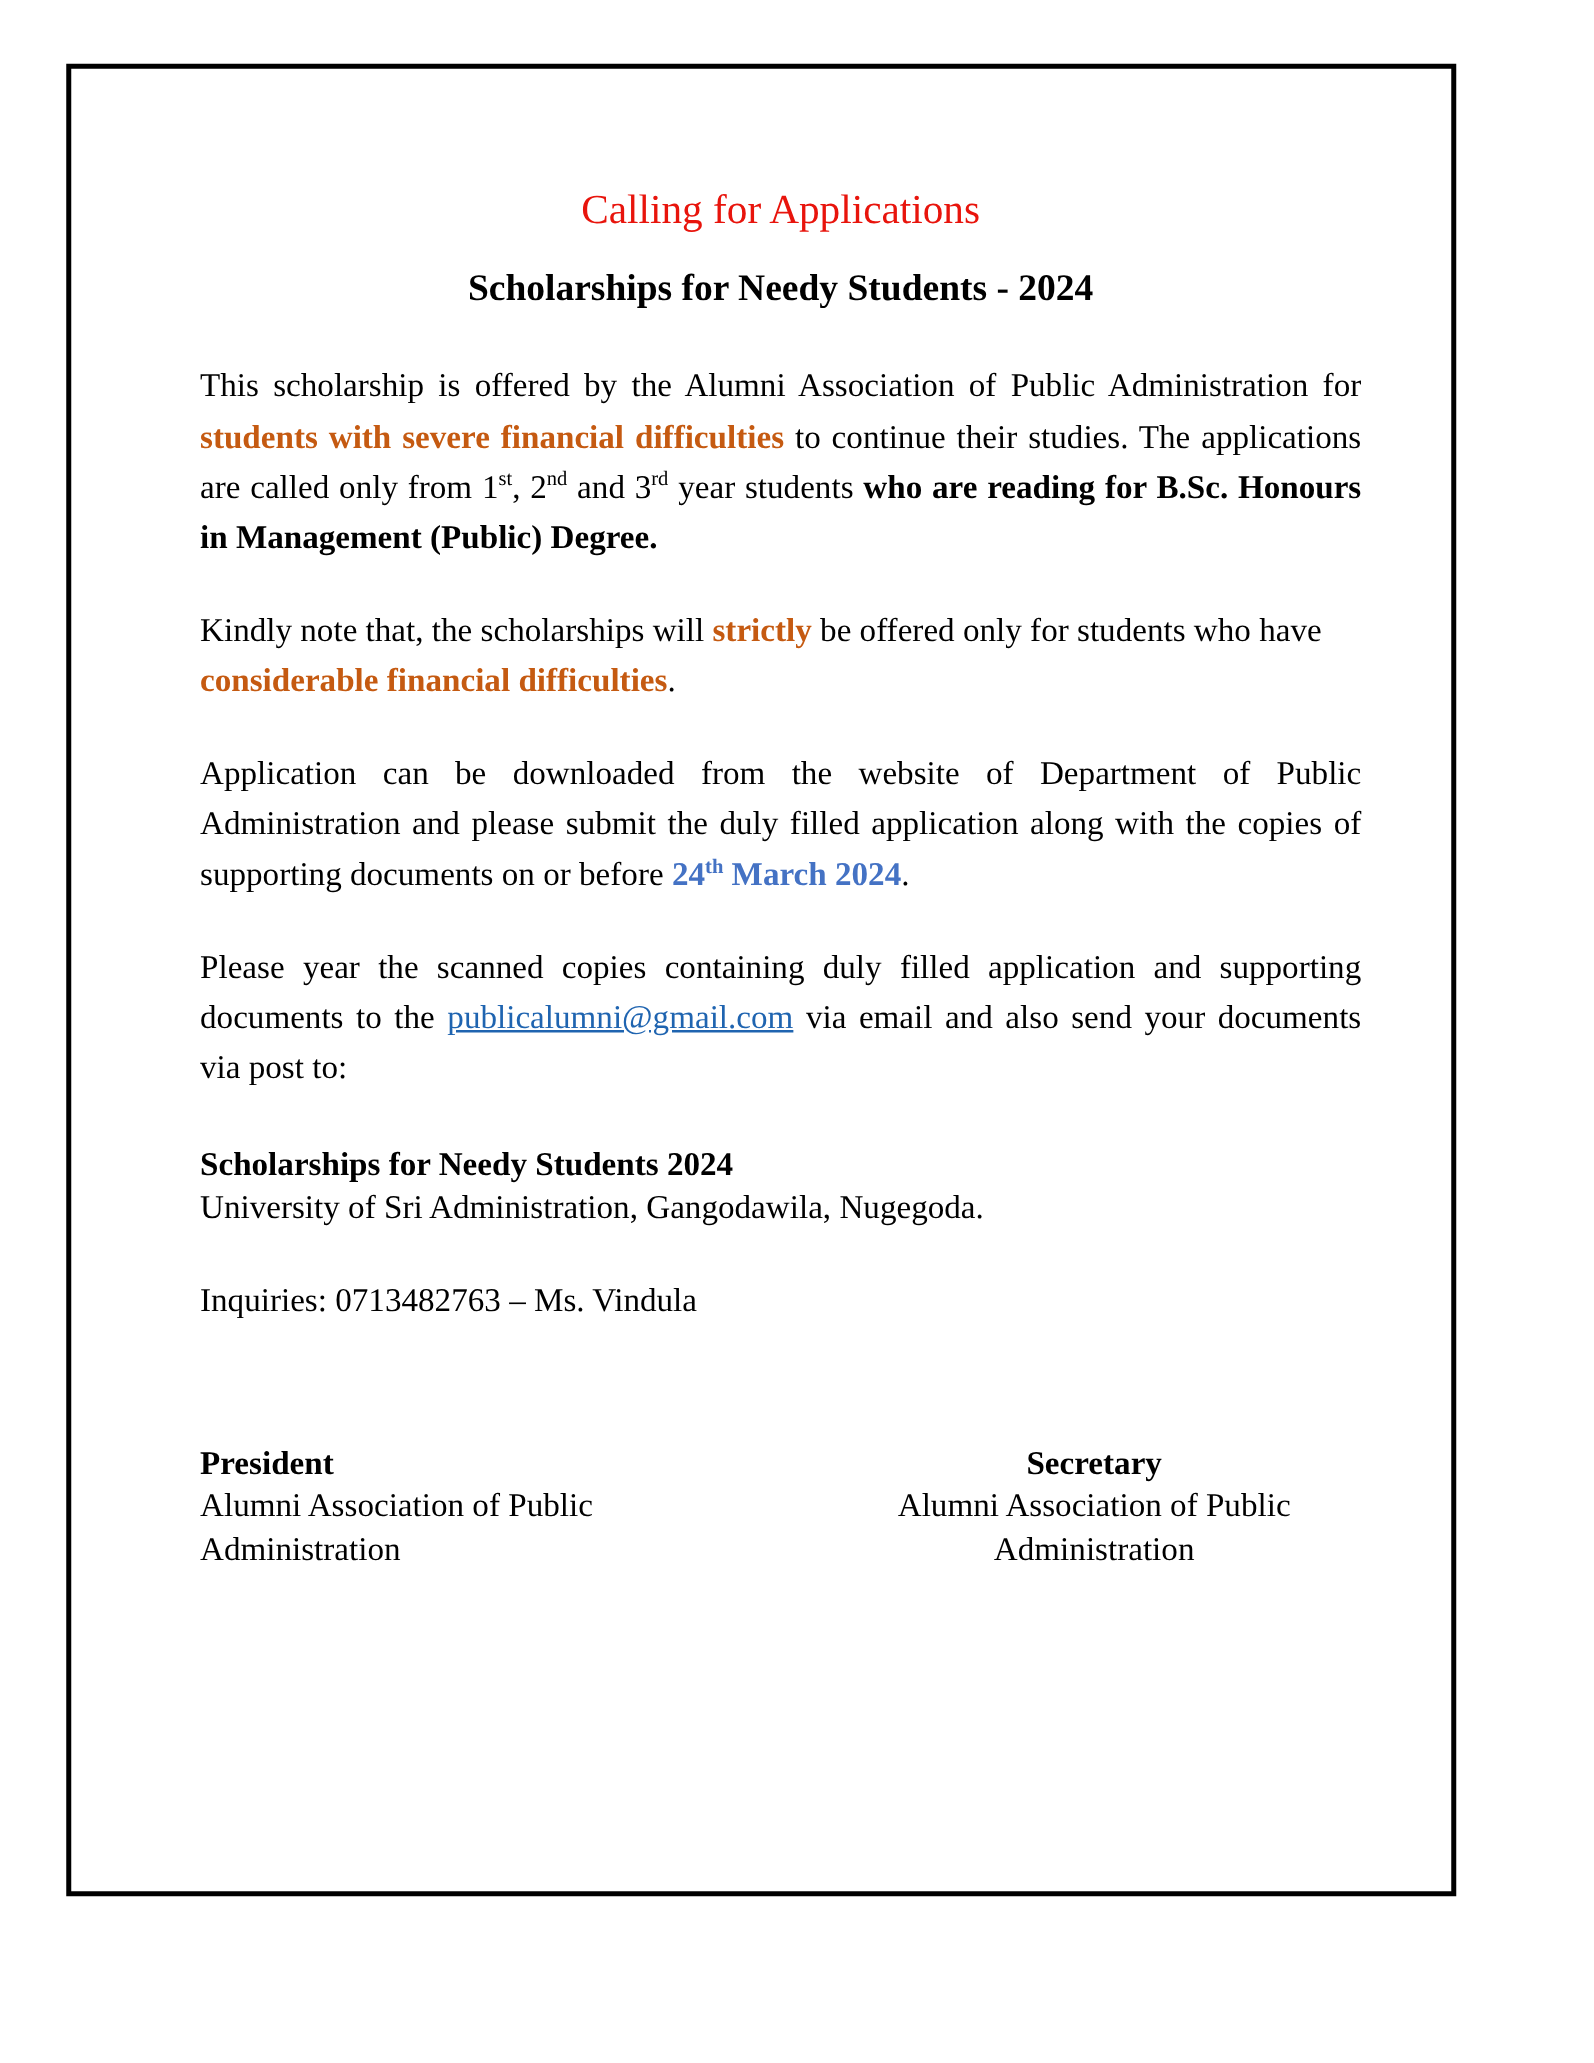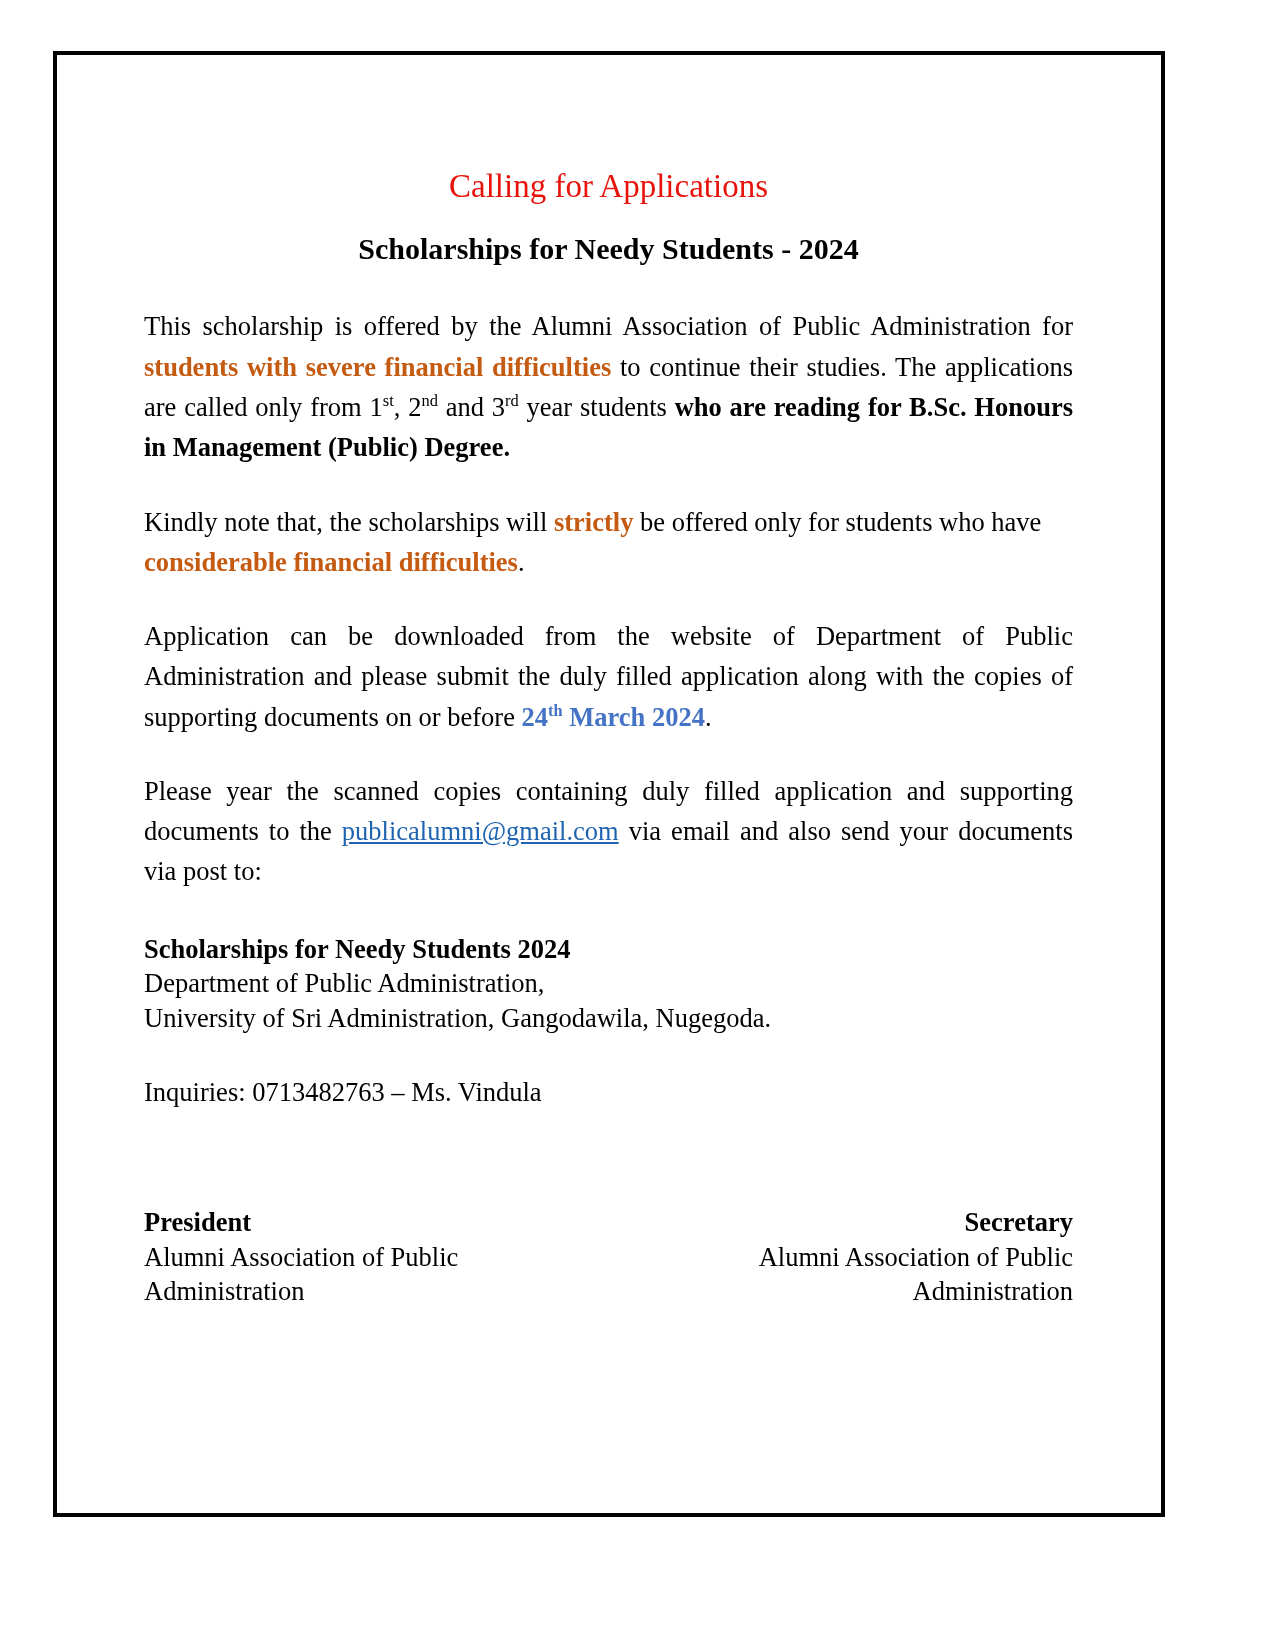--- a/index.html
+++ b/index.html
@@ -28,24 +28,23 @@
     left: 53px;
     top: 51px;
     width: 1112px;
     height: 1466px;
     border: 4px solid #000000;
     box-sizing: border-box;
   }
 
   .content {
     position: absolute;
-    left: 144px;
+    left: 160px;
     top: 150px;
     width: 929px;
-    margin-top: 18px;
   }
 
   .title-red {
     color: #e8140c;
     font-size: 33px;
     text-align: center;
     line-height: 1.15;
     margin: 0 0 8px 0;
     font-weight: normal;
   }
@@ -123,21 +122,21 @@
   }
 
   .signatures {
     display: flex;
     justify-content: space-between;
     align-items: flex-start;
     font-size: 26.5px;
     line-height: 1.3;
   }
   .sig-left { text-align: left; width: 46%; }
-  .sig-right { text-align: right; width: 46%; }
+  .sig-right { text-align: center; width: 46%; }
   .sig-role { font-weight: bold; display: block; }
   .sig-org { display: block; }
 </style>
 </head>
 <body>
 
 <div class="page">
 
   <div class="page-border"></div>
 
@@ -160,21 +159,20 @@
     <p class="body-para"><span>Application can be downloaded from the website of Department of Public Administration and please submit the duly filled application along with the copies of supporting documents on or before </span><span class="blue-date"><span>24</span><sup>th</sup><span> March 2024</span></span><span>.</span></p>
 
     <div class="gap-md"></div>
 
     <p class="body-para"><span>Please year the scanned copies containing duly filled application and supporting documents to the </span><a class="email-link" href="#">publicalumni@gmail.com</a><span> via email and also send your documents via post to:</span></p>
 
     <div class="gap-lg"></div>
 
     <div class="address-block">
       <div class="addr-title">Scholarships for Needy Students 2024</div>
-      <div>Department of Public Administration,</div>
       <div>University of Sri Administration, Gangodawila, Nugegoda.</div>
     </div>
 
     <div class="gap-lg"></div>
 
     <p class="inquiries">Inquiries: 0713482763 – Ms. Vindula</p>
 
     <div class="gap-xl"></div>
     <div class="gap-md"></div>
 

